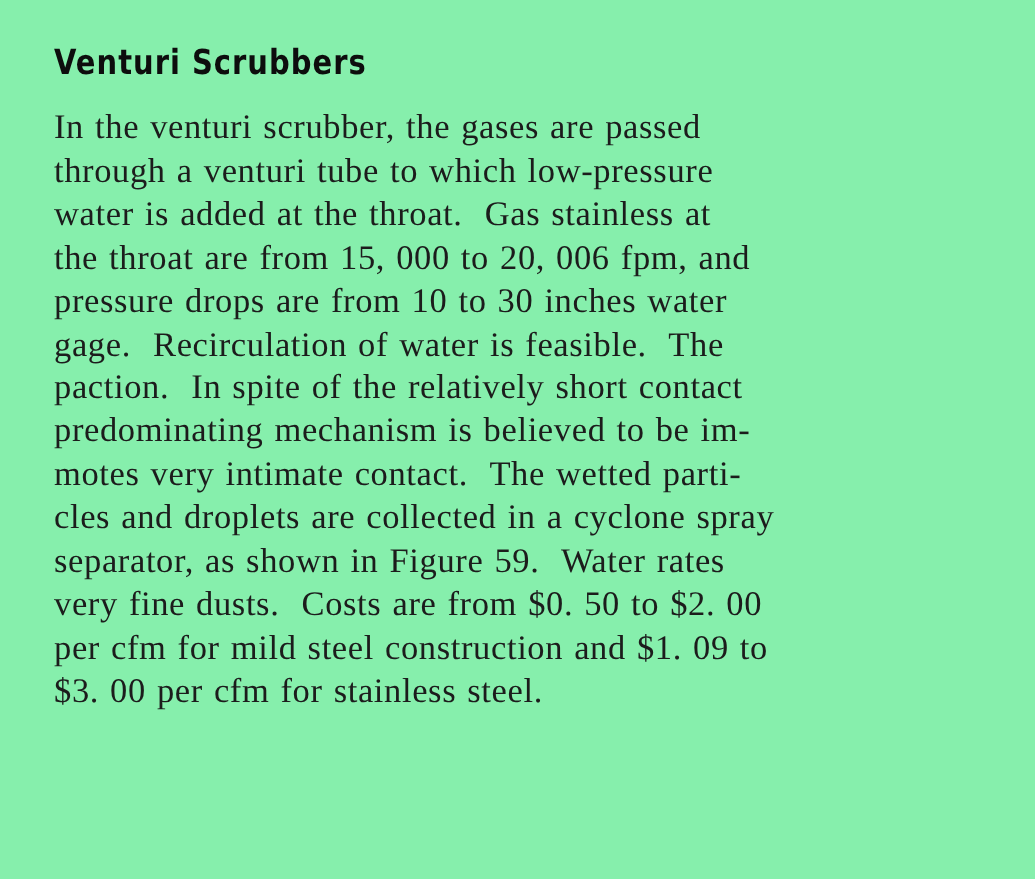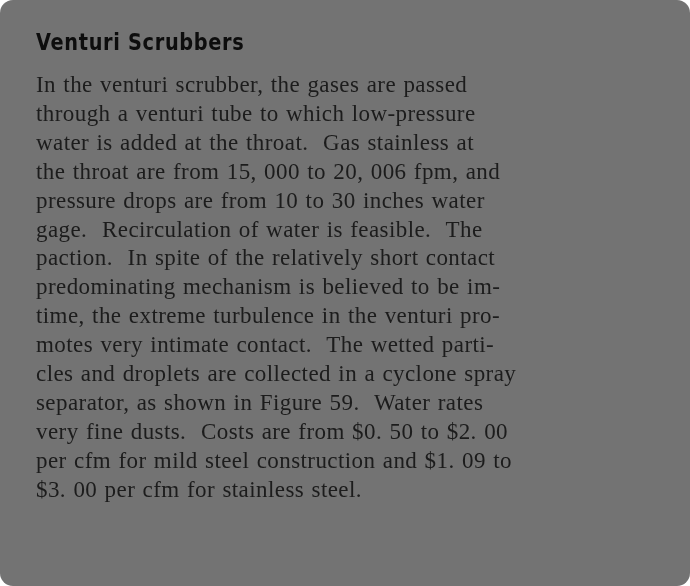--- a/index.html
+++ b/index.html
@@ -11,22 +11,21 @@
     width: 690px;
     height: 586px;
     overflow: hidden;
     font-family: "Liberation Serif", "DejaVu Serif", serif;
     color: #1a1a1a;
   }
   .page {
     position: relative;
     width: 690px;
     height: 586px;
-    background: #737373;
-    border-radius: 13px;
+    background: #86efac;
   }
   .section-heading {
     position: absolute;
     left: 36px;
     top: 13px;
     font-family: "DejaVu Sans", "Liberation Sans", sans-serif;
     font-weight: 700;
     font-size: 23px;
     line-height: 28px;
     letter-spacing: 0.8px;
@@ -60,21 +59,20 @@
 
   <div class="body-block">
     <div class="body-line">In the venturi scrubber, the gases are passed</div>
     <div class="body-line">through a venturi tube to which low-pressure</div>
     <div class="body-line">water is added at the throat.  Gas stainless at</div>
     <div class="body-line">the throat are from 15, 000 to 20, 006 fpm, and</div>
     <div class="body-line">pressure drops are from 10 to 30 inches water</div>
     <div class="body-line">gage.  Recirculation of water is feasible.  The</div>
     <div class="body-line">paction.  In spite of the relatively short contact</div>
     <div class="body-line">predominating mechanism is believed to be im-</div>
-    <div class="body-line">time, the extreme turbulence in the venturi pro-</div>
     <div class="body-line">motes very intimate contact.  The wetted parti-</div>
     <div class="body-line">cles and droplets are collected in a cyclone spray</div>
     <div class="body-line">separator, as shown in Figure 59.  Water rates</div>
     <div class="body-line">very fine dusts.  Costs are from $0. 50 to $2. 00</div>
     <div class="body-line">per cfm for mild steel construction and $1. 09 to</div>
     <div class="body-line">$3. 00 per cfm for stainless steel.</div>
   </div>
 
 </div>
 

